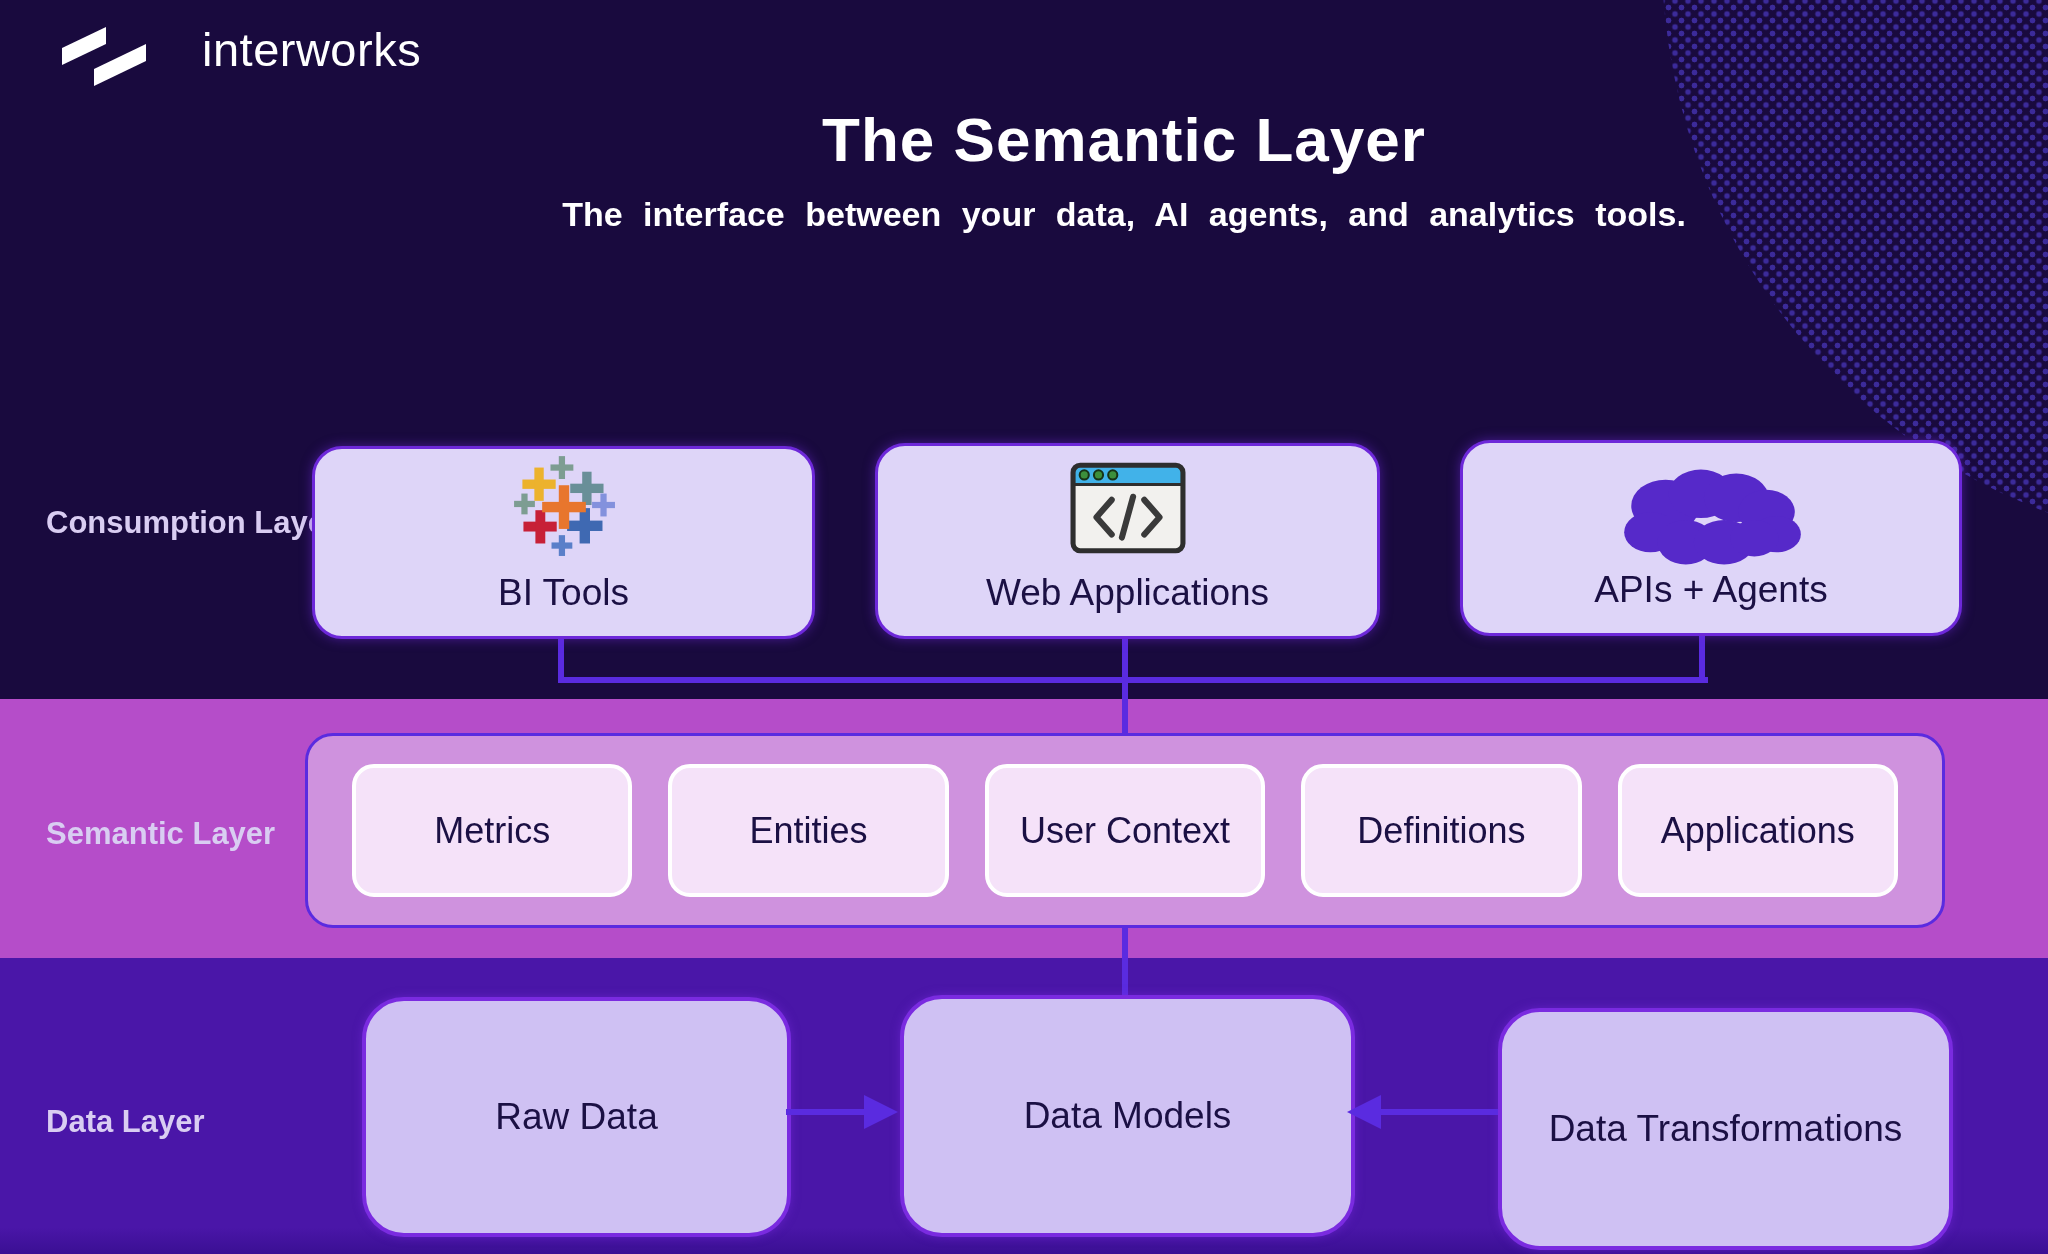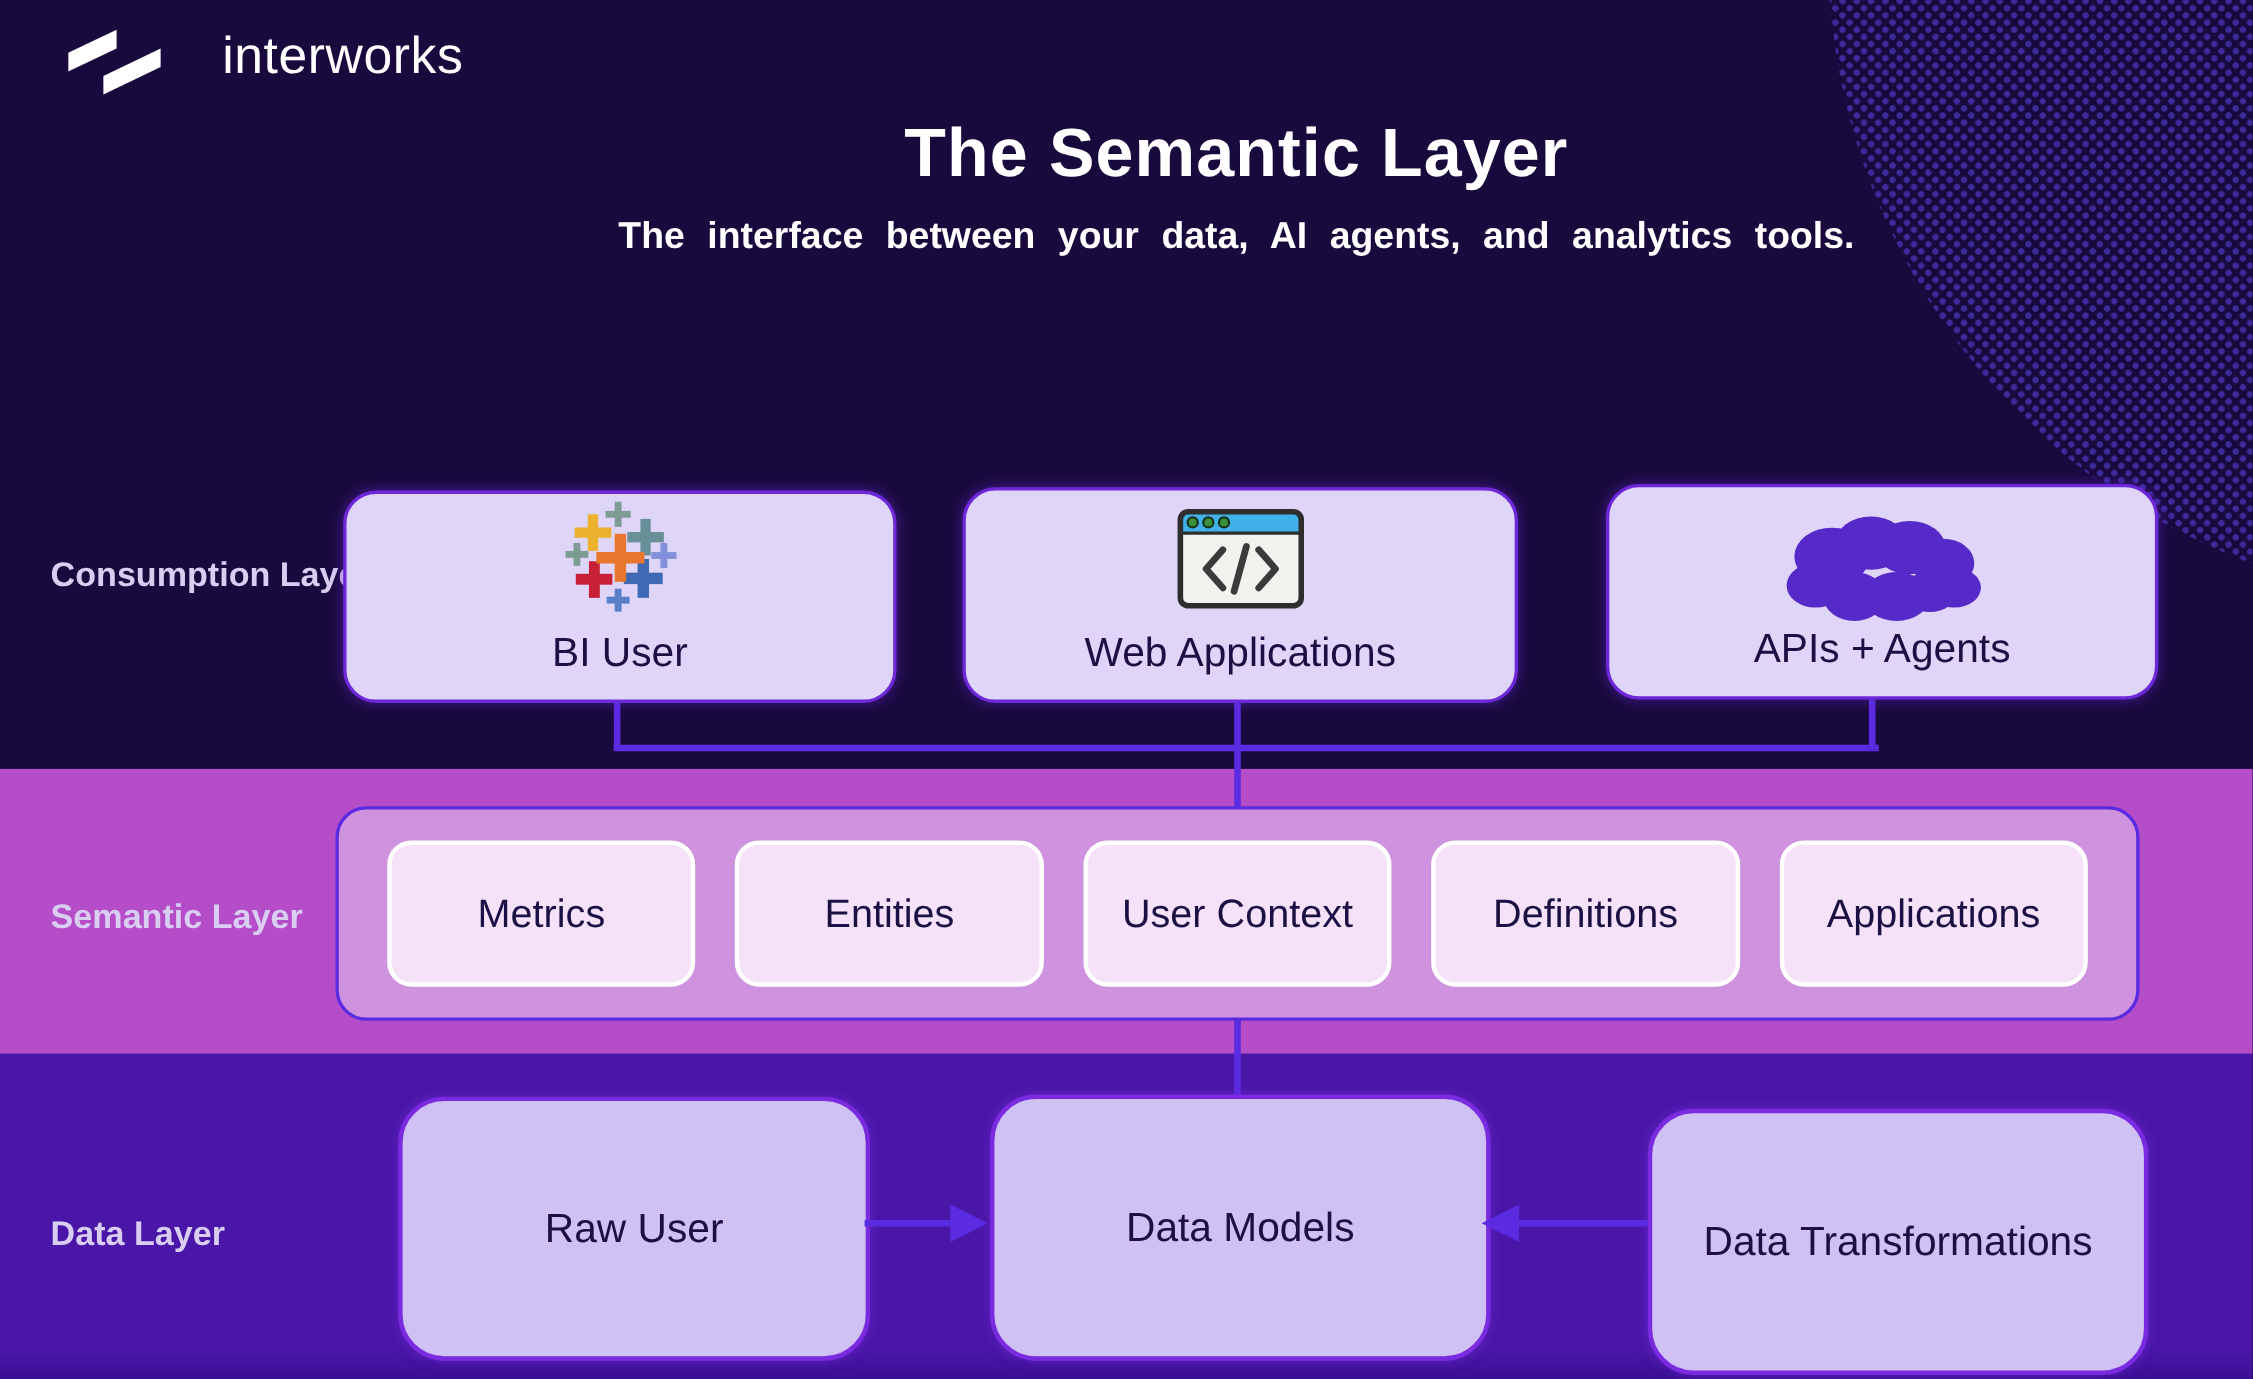--- a/index.html
+++ b/index.html
@@ -153,21 +153,21 @@
       </g>
       <g fill="#3f69b2">
         <rect x="53" y="65" width="34" height="10"></rect>
           <rect x="65" y="53" width="10" height="34"></rect>
       </g>
       <g fill="#e8762d">
         <rect x="29" y="47" width="42" height="10"></rect>
           <rect x="45" y="31" width="10" height="42"></rect>
       </g>
     </svg>
-    <div class="cbox-label">BI User</div>
+    <div class="cbox-label">BI Tools</div>
   </div>
 
   <div class="cbox cbox2">
     <svg class="cbox-icon icon-browser" viewBox="0 0 114 90">
       <rect x="3" y="3" width="108" height="84" rx="7" fill="#f2f1ee"></rect>
       <path d="M10,3 h94 a7,7 0 0 1 7,7 v12 h-108 v-12 a7,7 0 0 1 7,-7 z" fill="#41b2e9"></path>
       <rect x="3" y="3" width="108" height="84" rx="7" fill="none" stroke="#2e2e2e" stroke-width="5"></rect>
       <line x1="3" y1="22" x2="111" y2="22" stroke="#2e2e2e" stroke-width="3"></line>
       <circle cx="14" cy="12.5" r="4.5" fill="#3c8f3c" stroke="#173317" stroke-width="2"></circle>
       <circle cx="28" cy="12.5" r="4.5" fill="#3c8f3c" stroke="#173317" stroke-width="2"></circle>
@@ -200,21 +200,21 @@
 
   <div class="sem-container">
     <div class="chip">Metrics</div>
     <div class="chip">Entities</div>
     <div class="chip">User Context</div>
     <div class="chip">Definitions</div>
     <div class="chip">Applications</div>
   </div>
 
   <div class="dbox dbox1">
-    <span>Raw User</span>
+    <span>Raw Data</span>
   </div>
   <div class="dbox dbox2">
     <span>Data Models</span>
   </div>
   <div class="dbox dbox3">
     <span>Data Transformations</span>
   </div>
 
   <div class="arrow-line arr1-line"></div>
   <div class="arrow-head arr1-head"></div>

